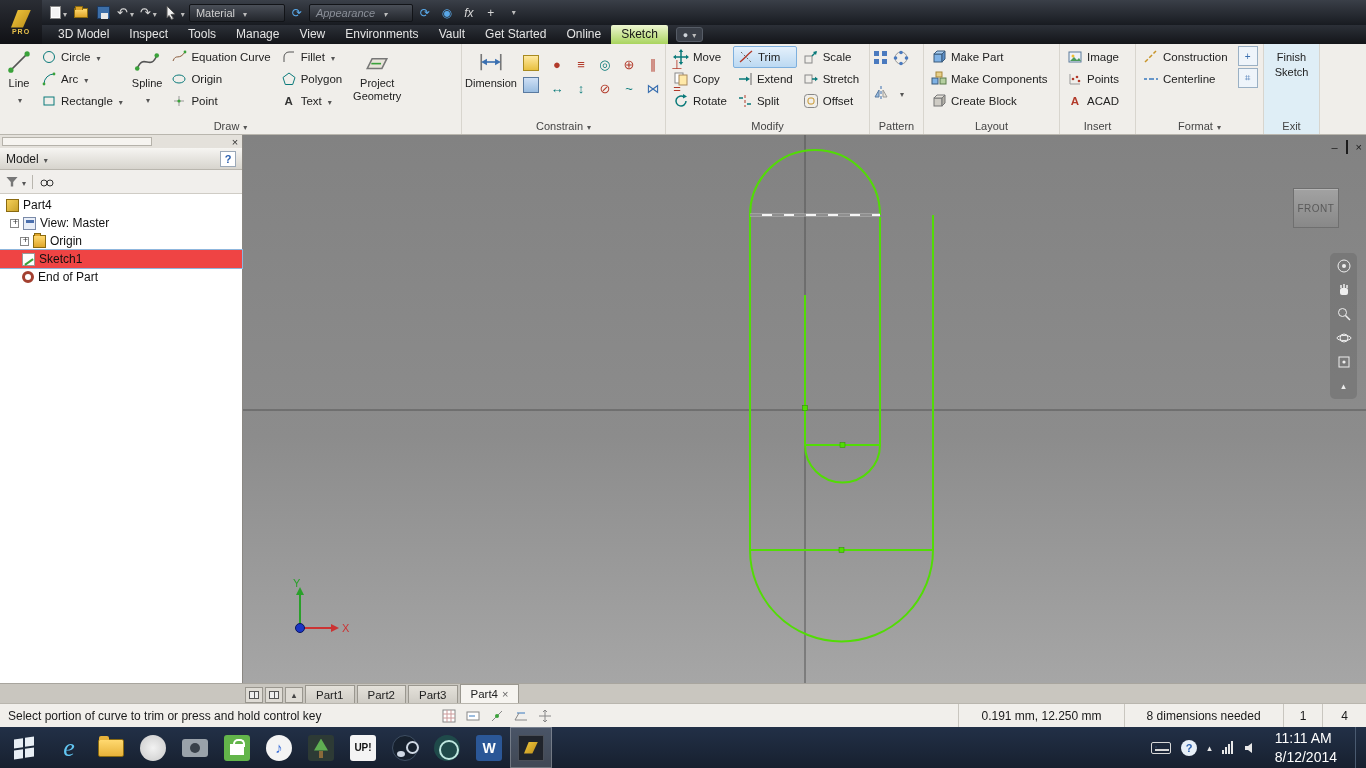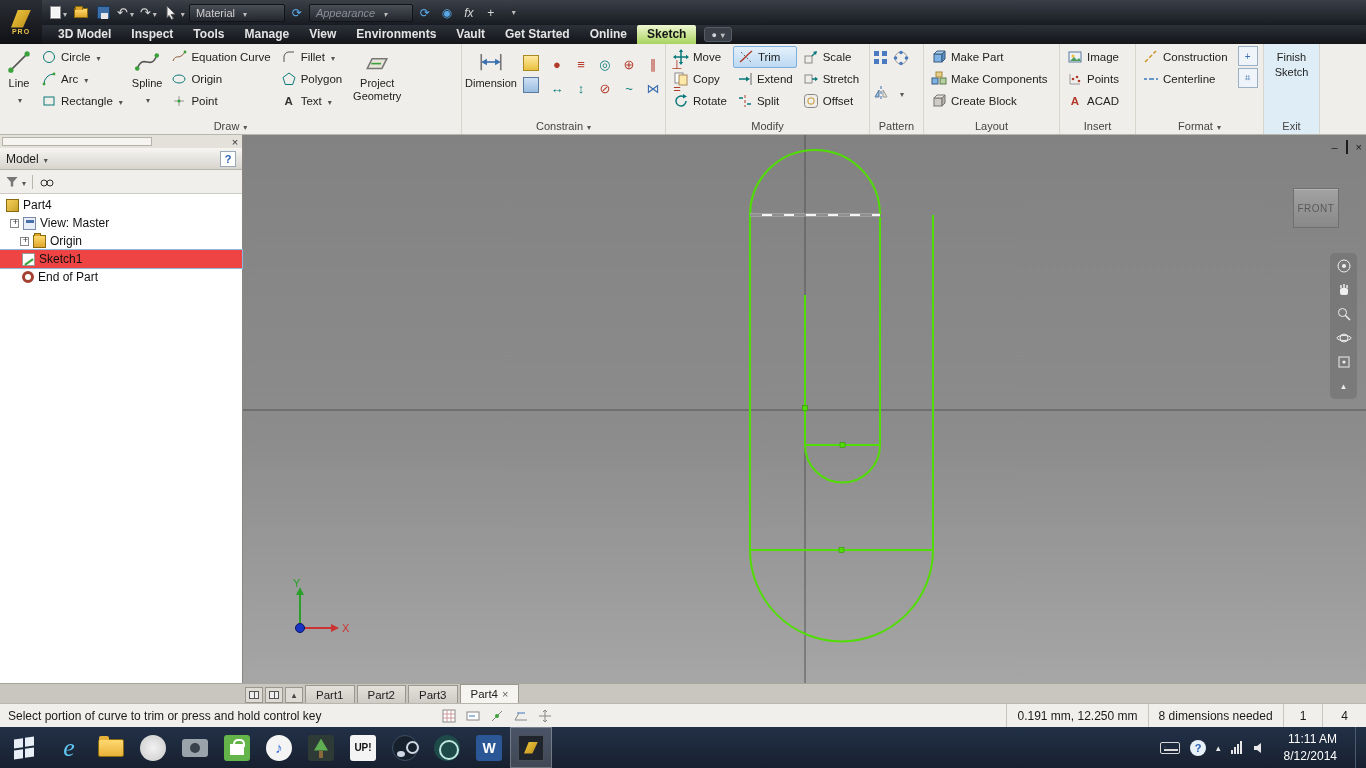--- a/index.html
+++ b/index.html
@@ -36,21 +36,21 @@
 #tb-right { position:absolute; right:0; top:0; height:25px; display:flex; align-items:center; gap:4px; }
 .tbi { color:#d8d8d8; display:flex; align-items:center; height:25px; padding:0 3px; font-size:12px; }
 .sep-v { width:1px; height:16px; background:#50545c; margin:0 3px; }
 .win-min,.win-max { width:26px; height:25px; display:flex; align-items:center; justify-content:center; color:#e0e0e0; }
 .maxbox { width:9px; height:8px; border:1px solid #e0e0e0; box-shadow:2px -2px 0 -1px #e0e0e0; }
 .win-close { width:38px; height:25px; background:linear-gradient(#e57b6a,#c03a22); display:flex; align-items:center; justify-content:center; color:#fff; font-size:14px; }
 .xlogo { color:#6db5e8; font-weight:bold; font-size:15px; font-style:italic; }
 
 
 #tabrow { position:absolute; top:25px; left:0; width:1366px; height:19px;
-  background:linear-gradient(#2c3038,#131519); display:flex; align-items:flex-end; padding-left:48px; z-index:20;font-weight:bold; }
+  background:linear-gradient(#2c3038,#131519); display:flex; align-items:flex-end; padding-left:48px; z-index:20; }
 .rtab { color:#e4e4e4; font-size:12px; padding:2px 10px 3px; white-space:nowrap; }
 .rtab.active { background:linear-gradient(#eef6d2,#a9d45e); color:#151515; border-radius:2px 2px 0 0; }
 #cloudbtn { margin-left:8px; height:15px; margin-bottom:2px; background:#3a3f48; border:1px solid #565c66; border-radius:3px; color:#cfd4da; font-size:9px; display:flex; align-items:center; padding:0 6px; gap:2px; }
 
 
 #ribbon { position:absolute; top:44px; left:0; width:1366px; height:91px; background:#f0eeea; display:flex; border-bottom:1px solid #b9b6ae; z-index:10; }
 .rpanel { display:flex; flex-direction:column; border-right:1px solid #d8d5ce; }
 .pc { flex:1; display:flex; align-items:flex-start; padding:2px 3px; gap:2px; }
 .plabel { height:17px; font-size:11px; color:#444; display:flex; align-items:center; justify-content:center; gap:2px; }
 .bigbtn { display:flex; flex-direction:column; align-items:center; padding:3px 3px 1px; gap:2px; border-radius:2px; }
@@ -110,21 +110,21 @@
 .grid-ic { width:10px; height:8px; border:1px solid #555; background:linear-gradient(90deg,#555 1px,transparent 1px) 4px 0/6px 100%, #eee; }
 .dtab { height:18px; padding:0 10px; border:1px solid #9a978f; border-bottom:none; background:linear-gradient(#e4e1da,#cfccc5); margin-right:2px; display:flex; align-items:center; gap:4px; font-size:11.5px; color:#222; }
 .dtab.active { background:#f6f4f0; height:19px; }
 .dirty { font-size:9px; color:#666; }
 
 
 #statusbar { position:absolute; top:703px; left:0; width:1366px; height:24px; background:#f1efeb; border-top:1px solid #b9b6ae; display:flex; align-items:center; color:#1a1a1a; }
 #sb-prompt { padding-left:8px; }
 #sb-icons { display:flex; gap:8px; margin-left:120px; }
 #sb-right { margin-left:auto; display:flex; align-items:center; height:100%; }
-.sb-cell { padding:0 10px; border-left:1px solid #c9c6bf; height:100%; display:flex; align-items:center; }
+.sb-cell { padding:0 22px; border-left:1px solid #c9c6bf; height:100%; display:flex; align-items:center; }
 
 
 #taskbar { position:absolute; top:727px; left:0; width:1366px; height:41px; background:linear-gradient(#223047,#17202f); display:flex; align-items:center; }
 #startbtn { width:48px; height:41px; display:flex; align-items:center; justify-content:center; }
 .winflag { display:grid; grid-template-columns:9px 9px; grid-template-rows:9px 9px; gap:2px; transform:skewY(-8deg); }
 .winflag div { background:#e8eef5; }
 .tkslot { width:42px; height:41px; display:flex; align-items:center; justify-content:center; }
 .tkslot.active { background:rgba(255,255,255,.18); box-shadow:inset 0 0 0 1px rgba(255,255,255,.25); }
 .tk-ie { color:#62c6f2; font-size:26px; font-style:italic; font-family:"Liberation Serif",serif; line-height:1; }
 .tk-folder { width:26px; height:18px; background:linear-gradient(#ffd970,#e8b23a); border:1px solid #8a6a10; border-radius:2px; position:relative; }
@@ -146,21 +146,21 @@
 .tk-obs { width:26px; height:26px; border-radius:50%; background:#1f4a4a; position:relative; }
 .tk-obs::before { content:""; position:absolute; left:5px; top:5px; width:16px; height:16px; border-radius:50%; border:2px solid #bfe8e0; }
 .tk-word { width:26px; height:26px; background:#2b5797; border-radius:3px; display:flex; align-items:center; justify-content:center; color:#fff; font-weight:bold; font-size:14px; }
 .tk-inv { width:26px; height:26px; background:#20242c; border:1px solid #4a4f58; display:flex; flex-direction:column; align-items:center; justify-content:center; }
 .tk-inv .mark { width:14px; height:12px; background:linear-gradient(135deg,#f3c93e,#b88a18); clip-path:polygon(0 100%,35% 0,100% 0,60% 100%); }
 #tray { margin-left:auto; display:flex; align-items:center; gap:10px; padding-right:4px; color:#e8e8e8; }
 .tray-kb { width:20px; height:12px; border:1px solid #d8d8d8; border-radius:2px; background:linear-gradient(#2a3a52,#2a3a52) 3px 3px/2px 2px no-repeat, linear-gradient(#d8d8d8,#d8d8d8) 3px 6px/14px 2px no-repeat; }
 .tray-q { width:16px; height:16px; border-radius:50%; background:#e8f0f8; color:#2a5fae; font-weight:bold; font-size:11px; display:flex; align-items:center; justify-content:center; }
 .bars { display:flex; align-items:flex-end; gap:1px; }
 .bars i { width:2px; background:#e8e8e8; display:block; }
-#clock { text-align:right; font-size:12px; line-height:1.35; color:#fff; padding:0 8px; }
+#clock { font-size:14px; line-height:1.35; color:#fff; padding:0 8px; }
 #showdesk { width:7px; height:41px; border-left:1px solid #4a5a70; }
 .small-x { font-size:11px; }
 </style>
 </head>
 <body>
 
 <div id="app">
 
   <div id="applogo">
     <div class="mark"></div>

